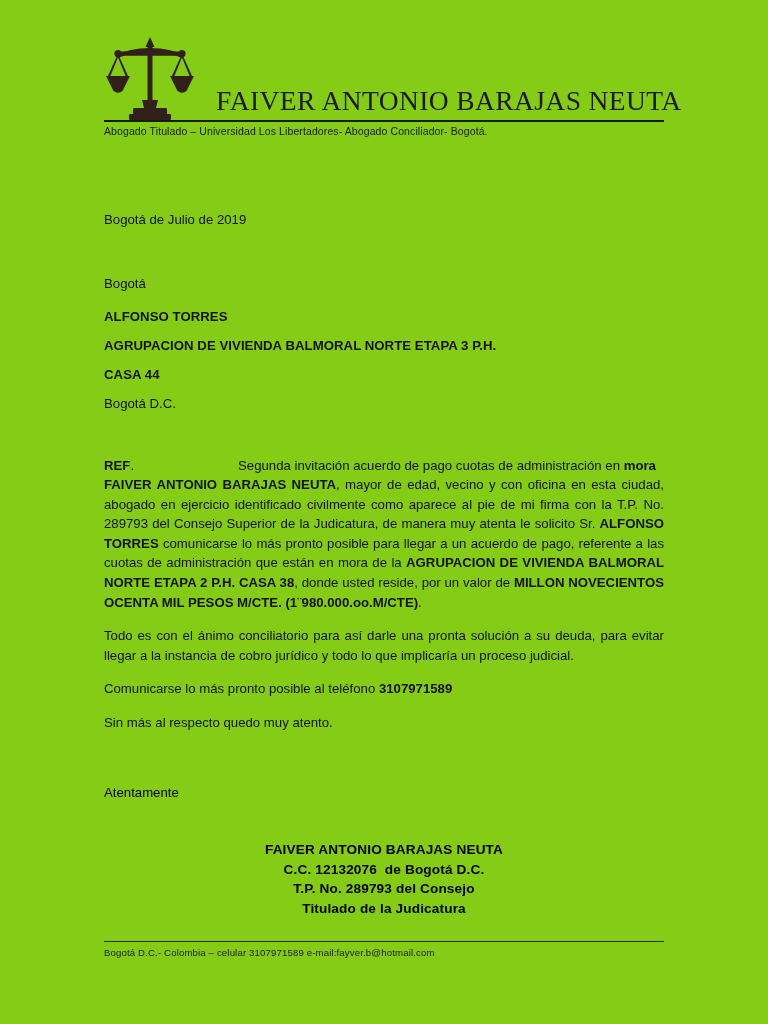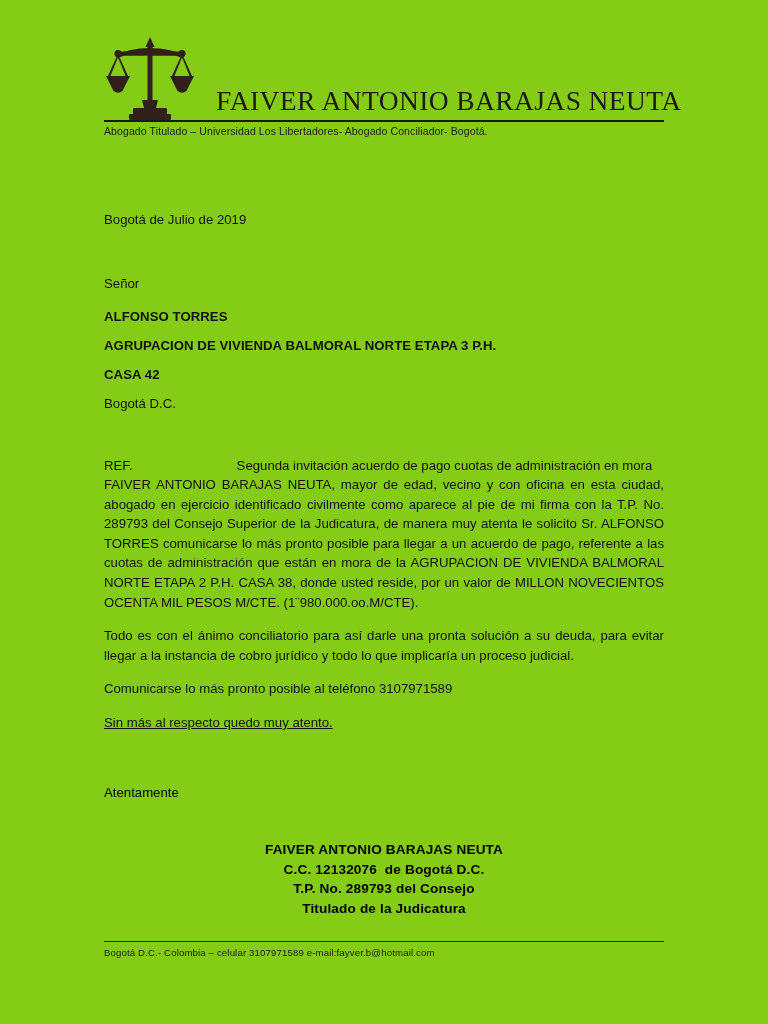--- a/index.html
+++ b/index.html
@@ -82,21 +82,21 @@
     left: 104px;
     top: 172px;
     width: 560px;
     font-size: 13.2px;
     line-height: 19.5px;
     color: #121212;
     margin-top: 38px;
   }
 
   .line { margin: 0; }
-  .bold { font-weight: normal; }
+  .bold { font-weight: bold; }
 
   .spacer-date   { height: 44px; }
   .spacer-senor  { height: 14px; }
   .gap-addr      { height: 10px; }
   .spacer-city   { height: 42px; }
 
   .addr-bold {
     font-weight: bold;
     font-size: 13.2px;
     line-height: 19px;
@@ -111,21 +111,21 @@
   }
   .ref-tab { display: inline-block; width: 104px; }
 
   p.para {
     margin: 0 0 14px 0;
     text-align: justify;
     text-justify: inter-word;
     font-size: 13.2px;
     line-height: 19.6px;
   }
-  p.para:last-child { margin-bottom: 0; text-decoration: underline; }
+  p.para:last-child { margin-bottom: 0; }
 
   .para-lead { margin-top: 16px; }
 
   
   .atentamente {
     position: absolute;
     left: 104px;
     top: 783px;
     font-size: 13.2px;
     line-height: 19px;
@@ -211,30 +211,30 @@
 
   <div class="head-rule"></div>
 
   <div class="tagline">Abogado Titulado – Universidad Los Libertadores- Abogado Conciliador- Bogotá.</div>
 
   <div class="body-block">
 
     <div class="line">Bogotá  de Julio de 2019</div>
     <div class="spacer-date"></div>
 
-    <div class="line">Señor</div>
+    <div class="line">Bogotá</div>
     <div class="spacer-senor"></div>
 
     <div class="addr-bold">ALFONSO TORRES</div>
     <div class="gap-addr"></div>
 
     <div class="addr-bold">AGRUPACION DE VIVIENDA BALMORAL NORTE ETAPA 3 P.H.</div>
     <div class="gap-addr"></div>
 
-    <div class="addr-bold">CASA 42</div>
+    <div class="addr-bold">CASA 44</div>
     <div class="gap-addr"></div>
 
     <div class="line">Bogotá D.C.</div>
     <div class="spacer-city"></div>
 
     <div class="ref-block">
       <span class="bold">REF</span><span>.</span><span class="ref-tab"></span><span>Segunda invitación acuerdo de pago cuotas de administración en </span><span class="bold">mora</span>
     </div>
 
     <p class="para para-lead">

